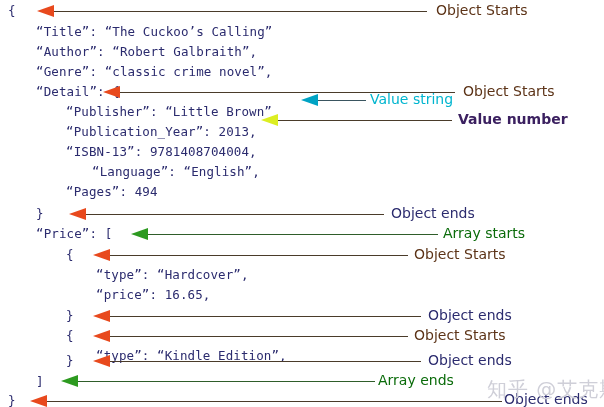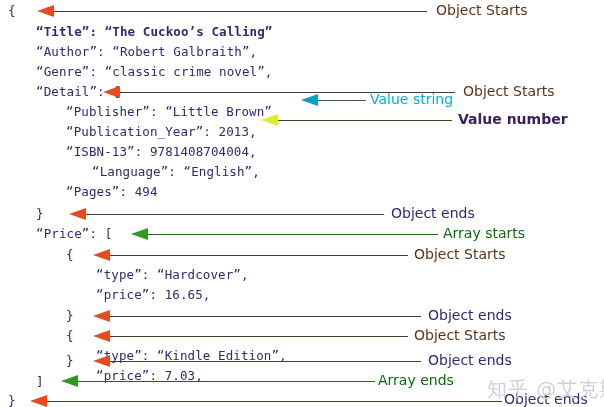--- a/index.html
+++ b/index.html
@@ -83,38 +83,37 @@
     letter-spacing: 1px;
   }
 </style>
 </head>
 <body>
 
 <div id="canvas">
 
   <div class="code-layer">
     <div class="code-line" style="left:8px;  top:4px;">{</div>
-    <div class="code-line" style="left:36px; top:25px;font-weight:bold;">“Title”: “The Cuckoo’s Calling”</div>
+    <div class="code-line" style="left:36px; top:25px;">“Title”: “The Cuckoo’s Calling”</div>
     <div class="code-line" style="left:36px; top:45px;">“Author”: “Robert Galbraith”,</div>
     <div class="code-line" style="left:36px; top:85px;">“Detail”: {</div>
     <div class="code-line" style="left:36px; top:65px;">“Genre”: “classic crime novel”,</div>
     <div class="code-line" style="left:66px; top:105px;">“Publisher”: “Little Brown”</div>
     <div class="code-line" style="left:66px; top:125px;">“Publication_Year”: 2013,</div>
     <div class="code-line" style="left:66px; top:145px;">“ISBN-13”: 9781408704004,</div>
     <div class="code-line" style="left:66px; top:165px;margin-left:26px;">“Language”: “English”,</div>
     <div class="code-line" style="left:66px; top:185px;">“Pages”: 494</div>
     <div class="code-line" style="left:36px; top:207px;">}</div>
     <div class="code-line" style="left:36px; top:227px;">“Price”: [</div>
     <div class="code-line" style="left:66px; top:248px;">{</div>
     <div class="code-line" style="left:96px; top:268px;">“type”: “Hardcover”,</div>
     <div class="code-line" style="left:96px; top:288px;">“price”: 16.65,</div>
     <div class="code-line" style="left:66px; top:309px;">}</div>
     <div class="code-line" style="left:66px; top:329px;">{</div>
     <div class="code-line" style="left:96px; top:349px;">“type”: “Kindle Edition”,</div>
-    <div class="code-line" style="left:96px; top:369px;">“price”: 7.03,</div>
     <div class="code-line" style="left:66px; top:354px;">}</div>
     <div class="code-line" style="left:36px; top:375px;">]</div>
     <div class="code-line" style="left:8px;  top:394px;">}</div>
   </div>
 
   <div class="leader" style="left:52px;  top:11px;  width:375px;"></div>
   <div class="arrow" style="left:37px;  top:5px;"></div>
   <div class="label brown" style="left:436px; top:3px;">Object Starts</div>
 
   <div class="leader" style="left:118px; top:92px;  width:337px;"></div>

